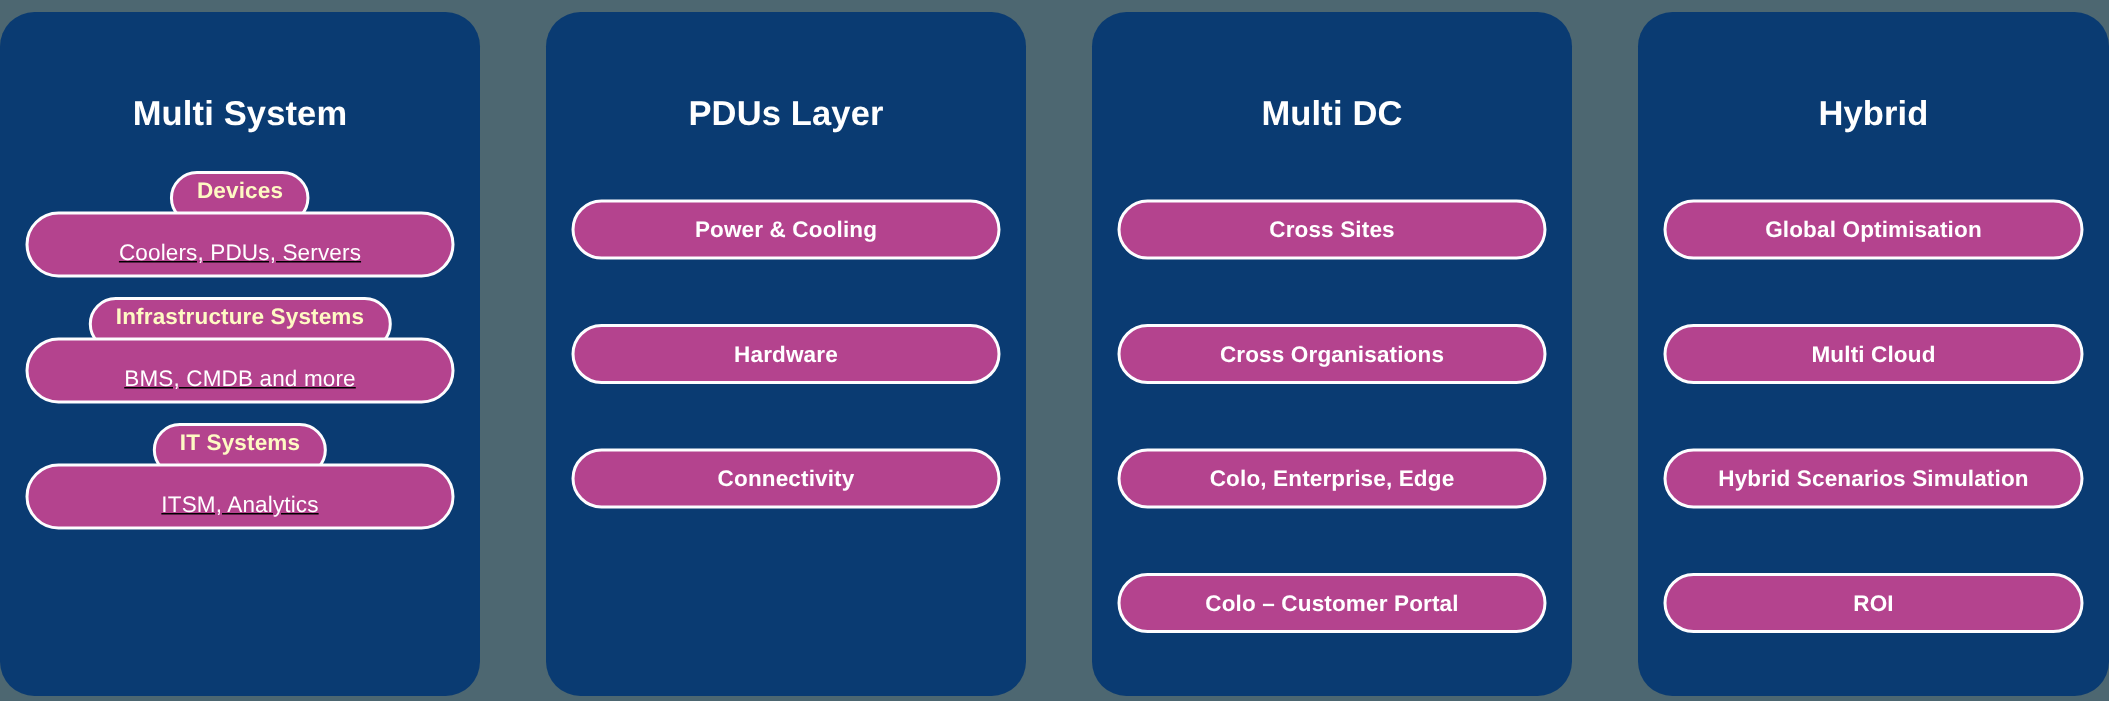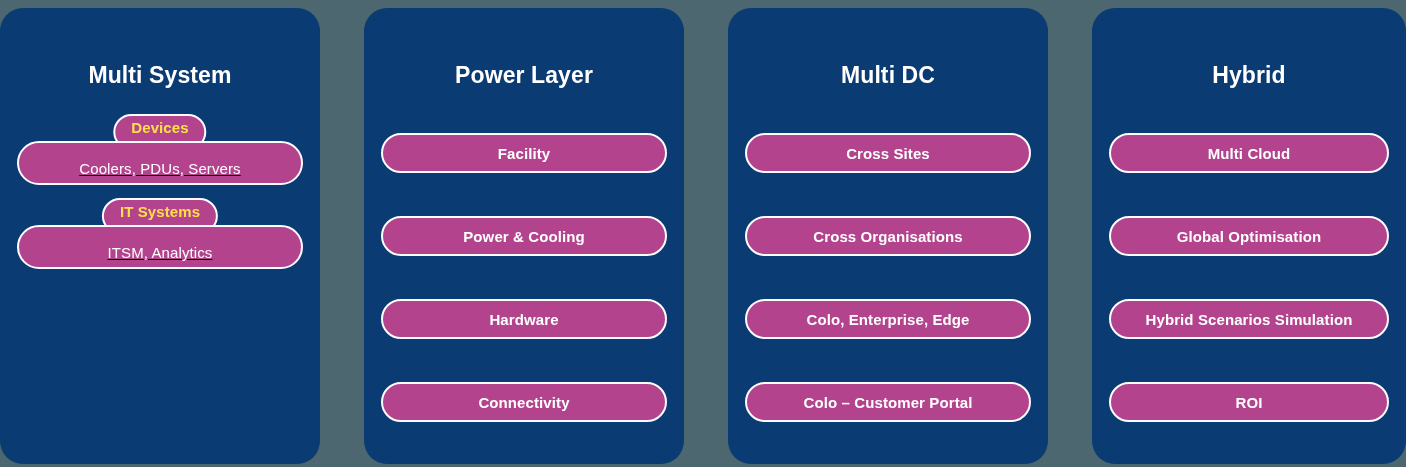--- a/index.html
+++ b/index.html
@@ -104,21 +104,21 @@
     background: #b4438e;
     border: 2.5px solid #fdfdff;
     box-sizing: border-box;
     display: flex;
     align-items: center;
     justify-content: center;
     white-space: nowrap;
     z-index: 1;
   }
   .cloud-cap-text {
-    color: #fde047;
+    color: #fef9c3;
     font-size: 15px;
     font-weight: bold;
     letter-spacing: 0.1px;
     line-height: 16px;
     position: relative;
     top: -4px;
   }
   .cloud-body {
     position: absolute;
     top: 27px;
@@ -172,60 +172,70 @@
           <span class="cloud-cap-text">Devices</span>
         </div>
         <div class="cloud-body">
           <div class="cloud-body-inner">
             <div class="cloud-title-ghost">Devices</div>
             <div class="cloud-sub">Coolers, PDUs, Servers</div>
           </div>
         </div>
       </div>
 
+      <div class="cloud">
+        <div class="cloud-cap">
+          <span class="cloud-cap-text">Infrastructure Systems</span>
+        </div>
+        <div class="cloud-body">
+          <div class="cloud-body-inner">
+            <div class="cloud-title-ghost">Infrastructure Systems</div>
+            <div class="cloud-sub">BMS, CMDB and more</div>
+          </div>
+        </div>
+      </div>
 
       <div class="cloud">
         <div class="cloud-cap">
           <span class="cloud-cap-text">IT Systems</span>
         </div>
         <div class="cloud-body">
           <div class="cloud-body-inner">
             <div class="cloud-title-ghost">IT Systems</div>
             <div class="cloud-sub">ITSM, Analytics</div>
           </div>
         </div>
       </div>
 
 
     </div>
   </section>
 
   <section class="panel panel-2">
-    <h2 class="panel-title">Power Layer</h2>
+    <h2 class="panel-title">PDUs Layer</h2>
     <div class="pill-stack">
-      <div class="pill">Facility</div>
       <div class="pill">Power &amp; Cooling</div>
       <div class="pill">Hardware</div>
       <div class="pill">Connectivity</div>
     </div>
   </section>
 
   <section class="panel panel-3">
     <h2 class="panel-title">Multi DC</h2>
     <div class="pill-stack">
       <div class="pill">Cross Sites</div>
       <div class="pill">Cross Organisations</div>
       <div class="pill">Colo, Enterprise, Edge</div>
       <div class="pill">Colo – Customer Portal</div>
     </div>
   </section>
 
   <section class="panel panel-4">
     <h2 class="panel-title">Hybrid</h2>
     <div class="pill-stack">
+      <div class="pill">Global Optimisation</div>
       <div class="pill">Multi Cloud</div>
-      <div class="pill">Global Optimisation</div>
       <div class="pill">Hybrid Scenarios Simulation</div>
       <div class="pill">ROI</div>
     </div>
   </section>
 
 </div>
 
 </body></html>

